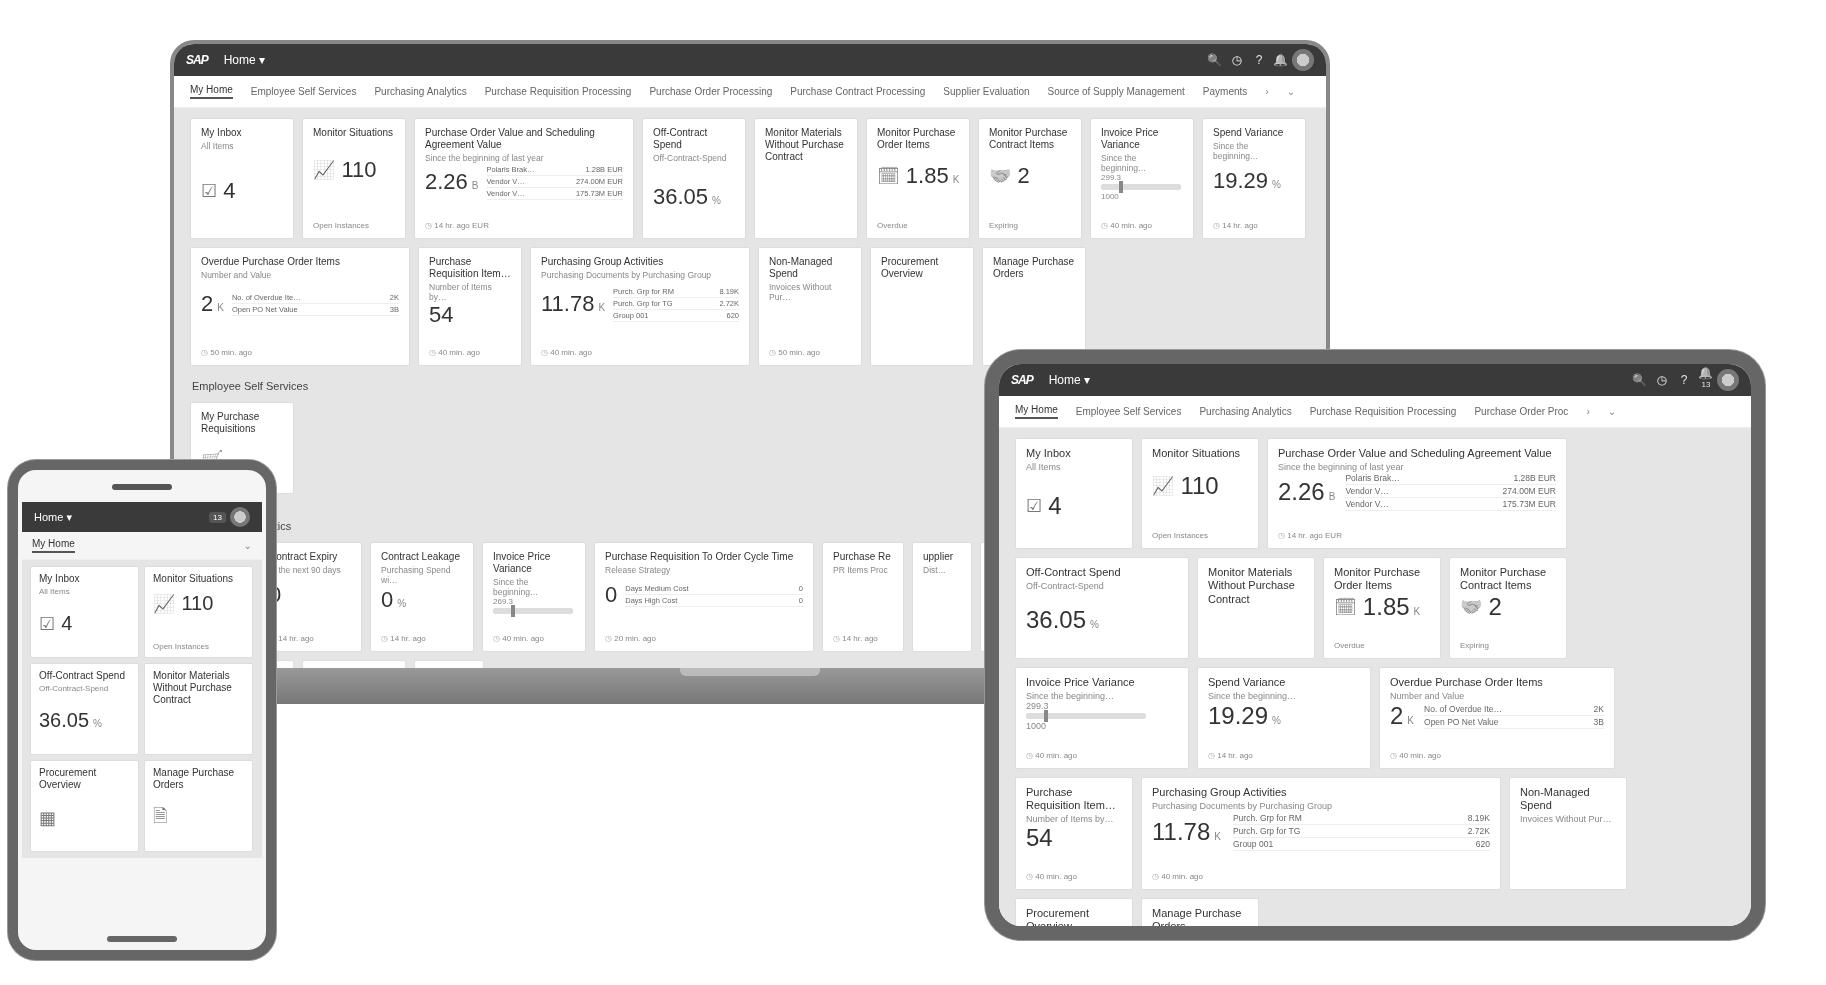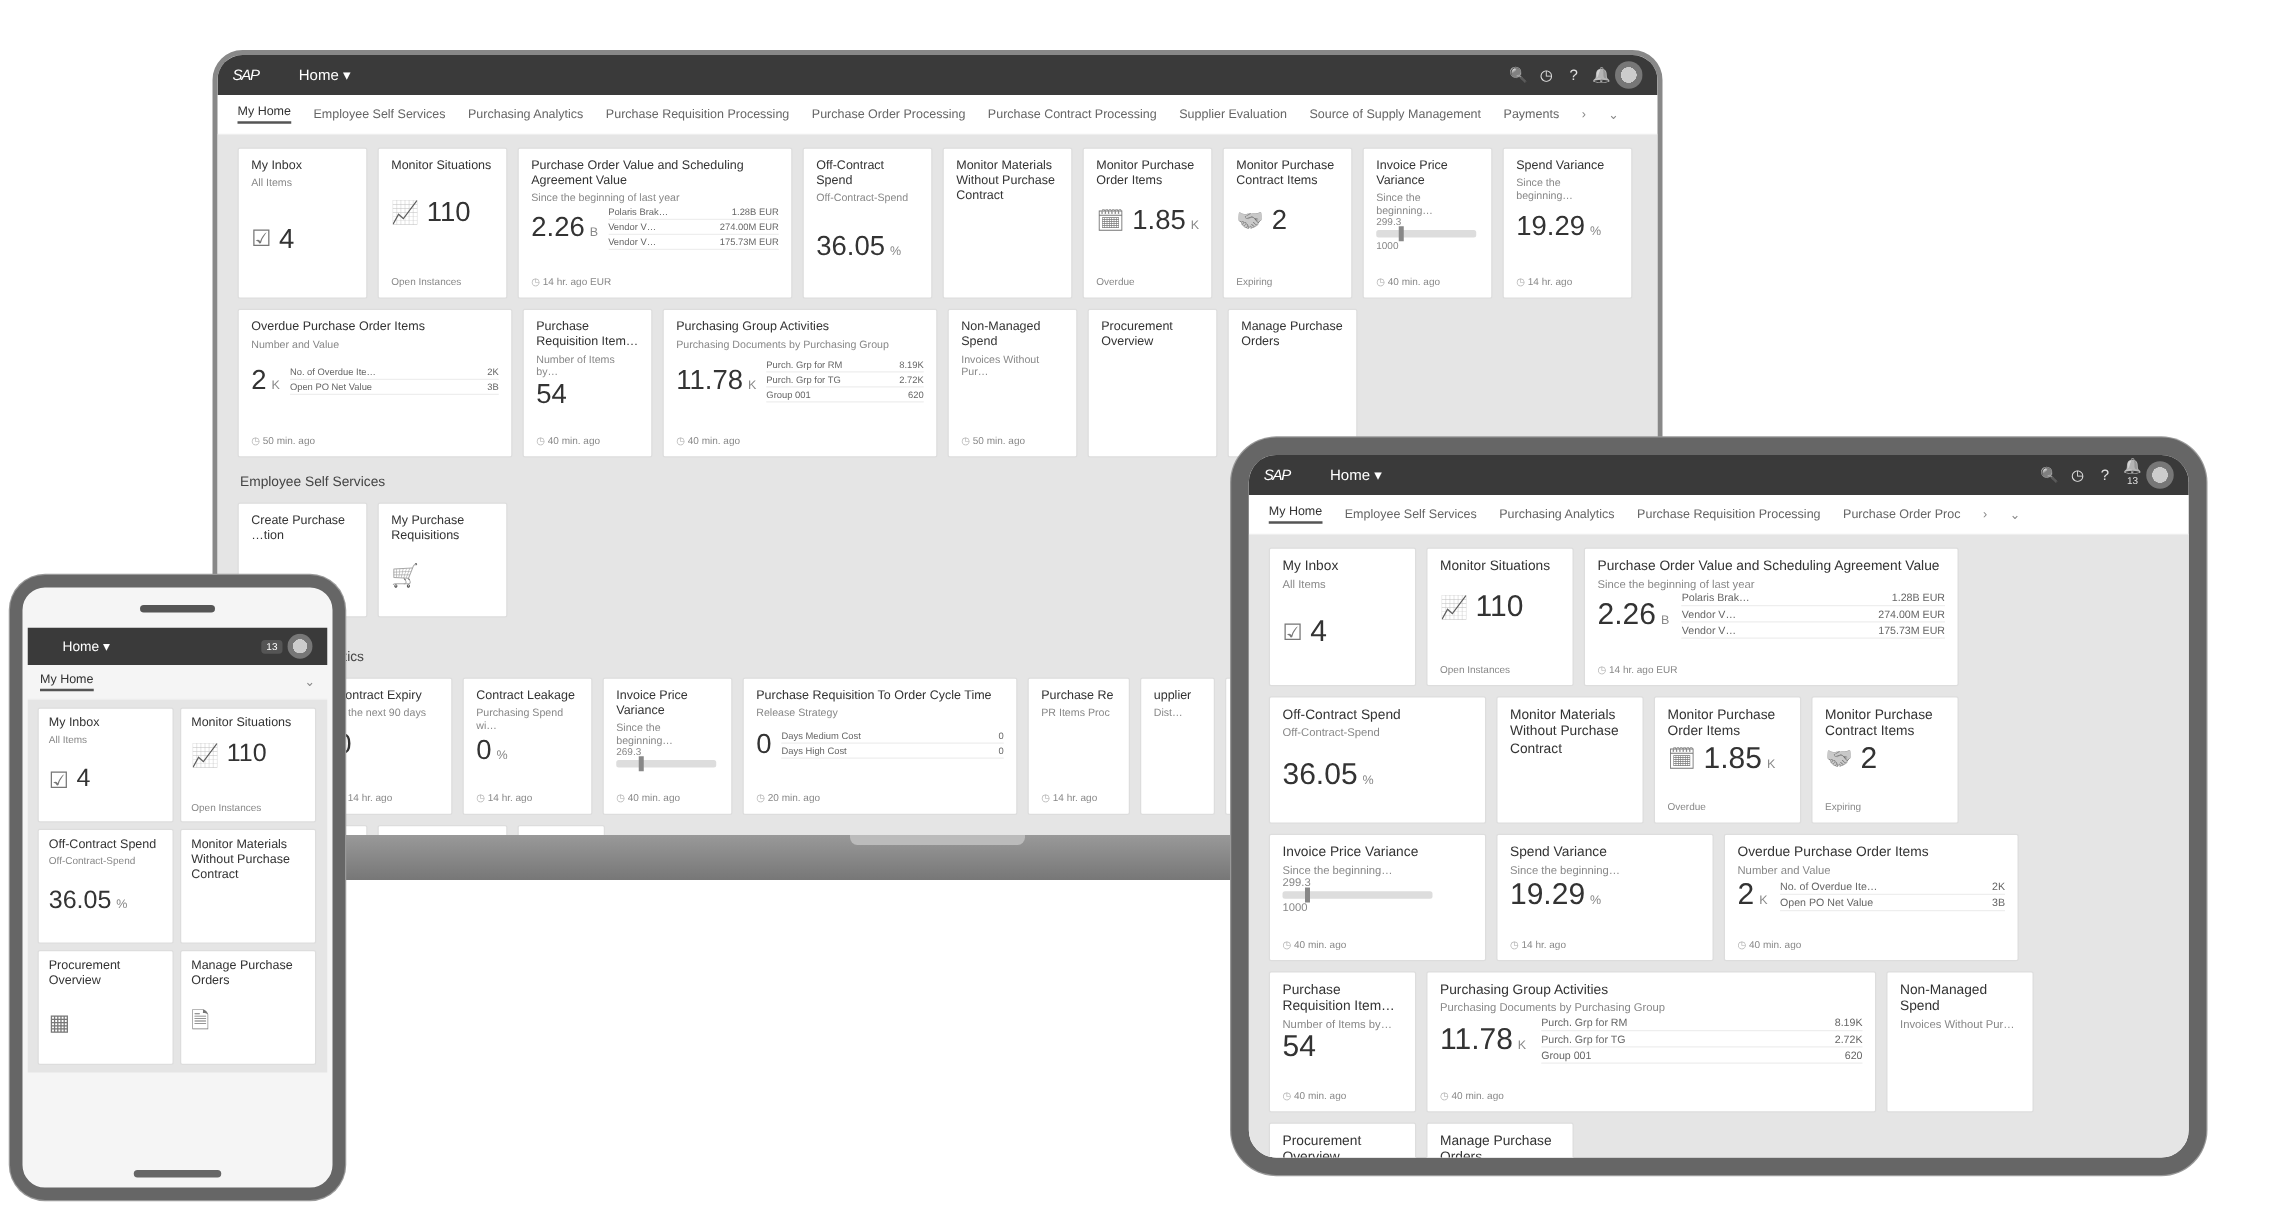--- a/index.html
+++ b/index.html
@@ -13,22 +13,22 @@
   .tablet-frame { position: absolute; left: 985px; top: 350px; width: 780px; height: 590px; border: 14px solid #666; border-radius: 36px; background: #fff; overflow: hidden; box-shadow:0 0 0 1px #999; }
   
   .phone-frame { position: absolute; left: 8px; top: 460px; width: 268px; height: 500px; border: 10px solid #666; border-radius: 28px; background: #f5f5f5; overflow: hidden; box-shadow:0 0 0 1px #999; }
   .phone-speaker { position:absolute; left:50%; top:14px; transform:translateX(-50%); width:60px; height:6px; background:#555; border-radius:3px; }
   .phone-homebtn { position:absolute; left:50%; bottom:8px; transform:translateX(-50%); width:70px; height:6px; background:#666; border-radius:3px; }
   .phone-inner { position:absolute; top:32px; left:4px; right:4px; bottom:24px; background:#f5f5f5; overflow:hidden; }
   
   
   .shell-bar { background: #3a3a3a; color: #fff; height: 32px; display: flex; align-items: center; padding: 0 12px; font-size: 12px; }
   .shell-bar.small { height: 28px; font-size: 11px; }
-  .shell-logo { font-weight: normal; font-style: italic; margin-right: 16px; letter-spacing:-1px; }
-  .shell-home { cursor:pointer;margin-left:16px; }
+  .shell-logo { font-weight: bold; font-style: italic; margin-right: 16px; letter-spacing:-1px; }
+  .shell-home { cursor:pointer; }
   .shell-spacer { flex: 1; }
   .shell-icon { width: 22px; text-align: center; font-size: 12px; opacity: 0.85; }
   .avatar { width:22px; height:22px; border-radius:50%; background:#888; background-image: radial-gradient(#ccc 40%, #777 41%); }
   
   
   .nav-row { display: flex; align-items: center; padding: 8px 16px; font-size: 10px; color: #666; gap: 18px; border-bottom: 1px solid #eee; white-space:nowrap; overflow:hidden; }
   .nav-row .nav-item.active { color: #333; border-bottom: 2px solid #555; padding-bottom: 2px; }
   .nav-row .chev { color:#888; }
   
   
@@ -258,23 +258,20 @@
     </div>
     <div class="tile w-s">
       <div class="t-head">Procurement Overview</div>
     </div>
     <div class="tile w-s">
       <div class="t-head">Manage Purchase Orders</div>
     </div>
 
     <div class="section-title">Employee Self Services</div>
     <div class="tile w-s">
-        <div class="t-head">Create Purchase …tion</div>
-      </div>
-    <div class="tile w-s">
       <div class="t-head">My Purchase Requisitions</div>
       <div class="t-body">
           <span class="t-icon">🛒</span>
         </div>
     </div>
     <div style="width:100%;height:4px"></div>
 
     <div class="section-title" style="padding-left:40px">ing Analytics</div>
     <div class="tile" style="width:60px">
       <div class="t-head">ontracts</div>

